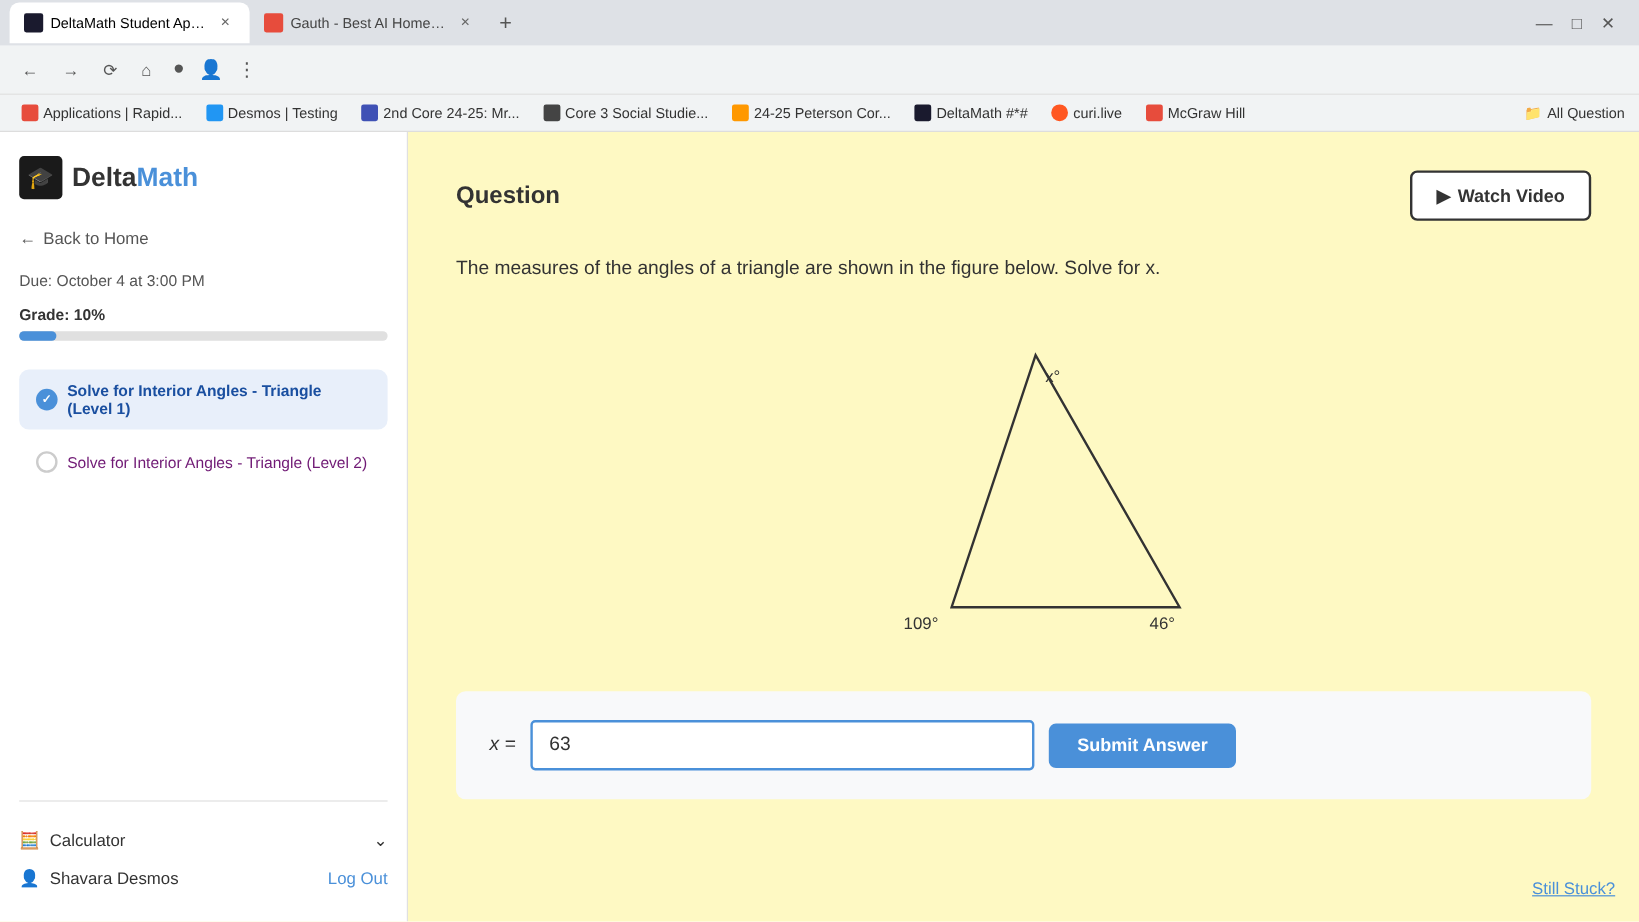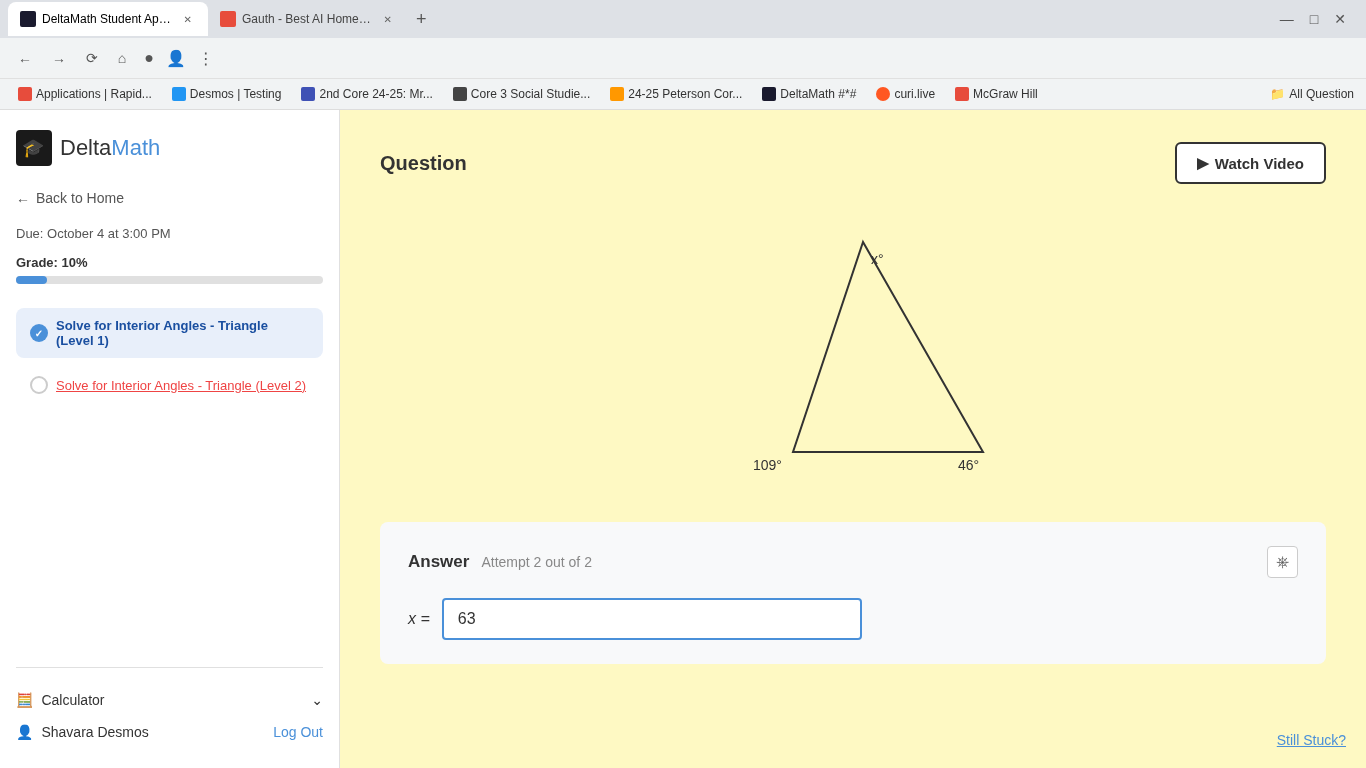--- a/index.html
+++ b/index.html
@@ -30,35 +30,35 @@
     .bookmark-item { display: flex; align-items: center; gap: 4px; cursor: pointer; padding: 2px 6px; border-radius: 4px; white-space: nowrap; font-size: 12px; color: #333; justify-content: center; }
     .all-bookmarks { margin-left: auto; display: flex; align-items: center; gap: 4px; font-size: 12px; color: #333; cursor: pointer; }
 
     
     .app-layout { display: flex; height: calc(768px - 110px); }
 
     
     .sidebar { width: 340px; background: #fff; border-right: 1px solid #e0e0e0; display: flex; flex-direction: column; padding: 20px 16px; }
     .logo-area { display: flex; align-items: center; gap: 8px; margin-bottom: 24px; }
     .logo-icon { width: 36px; height: 36px; background: #1a1a1a; border-radius: 4px; display: flex; align-items: center; justify-content: center; color: white; font-size: 18px; }
-    .logo-text { font-size: 22px; font-weight: 400; color: #333; }
+    .logo-text { font-size: 22px; font-weight: 700; color: #333; }
     .logo-text span { color: #4a90d9; }
 
     .back-link { display: flex; align-items: center; gap: 6px; color: #555; font-size: 14px; cursor: pointer; margin-bottom: 20px; text-decoration: none; }
 
     .assignment-title { font-size: 15px; font-weight: 700; color: #333; margin-bottom: 6px; line-height: 1.3; }
     .due-date { font-size: 13px; color: #555; margin-bottom: 14px; }
     .grade-label { font-size: 13px; color: #333; margin-bottom: 6px; }
     .grade-label span { font-weight: 700; }
     .progress-bar-container { width: 100%; height: 8px; background: #e0e0e0; border-radius: 4px; margin-bottom: 24px; }
     .progress-bar-fill { height: 100%; background: #4a90d9; border-radius: 4px; }
 
     .skill-item { padding: 10px 14px; border-radius: 8px; font-size: 13px; margin-bottom: 8px; display: flex; align-items: center; gap: 8px; cursor: pointer; }
     .skill-item.active { background: #e8effa; color: #1a4fa0; font-weight: 600; }
-    .skill-item.inactive { color: #ef4444; text-decoration: underline; }
+    .skill-item.inactive { color: #701a75; }
     .skill-dot { width: 18px; height: 18px; border-radius: 50%; flex-shrink: 0; display: flex; align-items: center; justify-content: center; }
     .skill-dot.active { background: #4a90d9; }
     .skill-dot.inactive { border: 2px solid #ccc; background: #fff; }
 
     .sidebar-bottom { margin-top: auto; border-top: 1px solid #e0e0e0; padding-top: 16px; }
     .calculator-row { display: flex; align-items: center; justify-content: space-between; padding: 8px 0; cursor: pointer; font-size: 14px; color: #333; }
     .calculator-row .left { display: flex; align-items: center; gap: 8px; }
     .user-row { display: flex; align-items: center; justify-content: space-between; padding: 8px 0; font-size: 14px; color: #333; }
     .user-row .left { display: flex; align-items: center; gap: 8px; }
     .logout-link { color: #4a90d9; font-size: 14px; cursor: pointer; text-decoration: none; }
@@ -229,41 +229,38 @@
     <div class="question-header">
       <h2 class="question-title">Question</h2>
       <div class="header-buttons">
         <button class="header-btn">
           <span>▶</span>
           <span>Watch Video</span>
         </button>
       </div>
     </div>
 
+    <div class="question-text">The measures of the angles of a triangle are shown in the figure below. Solve for x.</div>
 
     <div class="triangle-area">
       <svg width="320" height="280" viewBox="0 0 320 280">
 
         <polygon points="170,30 100,240 290,240" fill="none" stroke="#333" stroke-width="2"></polygon>
 
         <text x="178" y="52" font-size="14" fill="#333" font-family="Arial">x°</text>
 
         <text x="60" y="258" font-size="14" fill="#333" font-family="Arial">109°</text>
 
         <text x="265" y="258" font-size="14" fill="#333" font-family="Arial">46°</text>
       </svg>
     </div>
 
     <div class="answer-section">
-      <div class="answer-header">
-        <span class="answer-label">Answer</span>
-        <span class="attempt-text">Attempt 2 out of 2</span>
-        <button class="keyboard-icon-btn">⎈</button>
-      </div>
       <div class="answer-input-row">
         <span class="x-equals">x =</span>
         <input class="answer-input" type="text" value="63" style="">
+        <button class="submit-btn">Submit Answer</button>
       </div>
     </div>
   </div>
 </div>
 
 <div class="still-stuck">Still Stuck?</div>
 
 </body></html>

